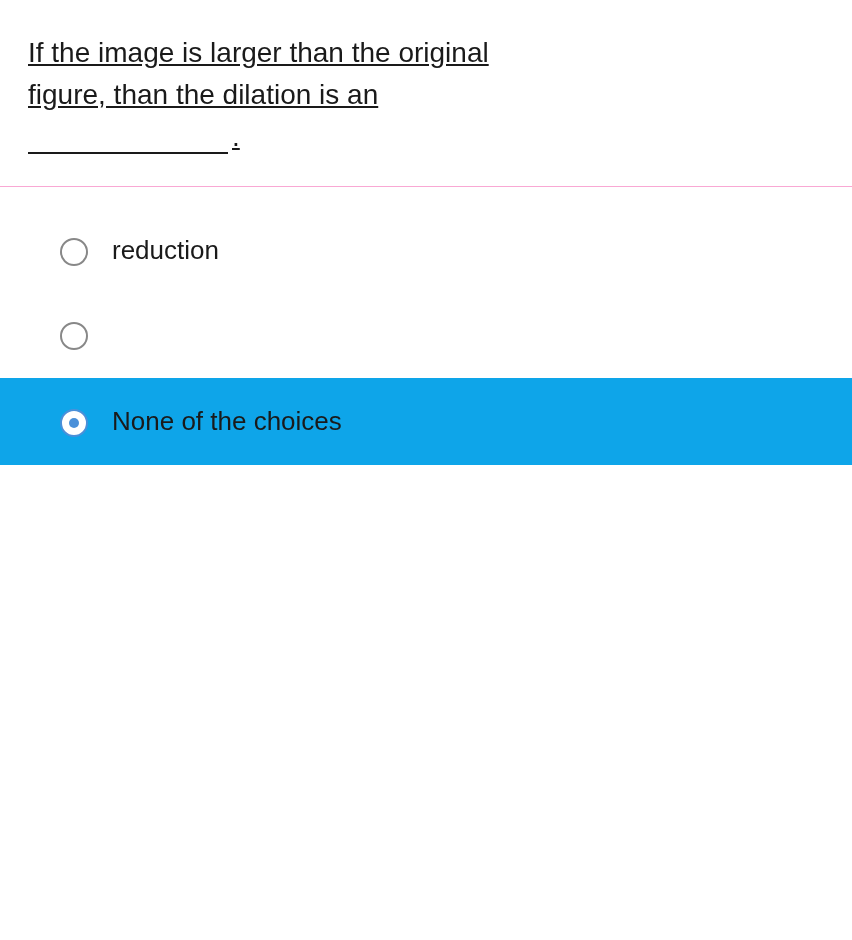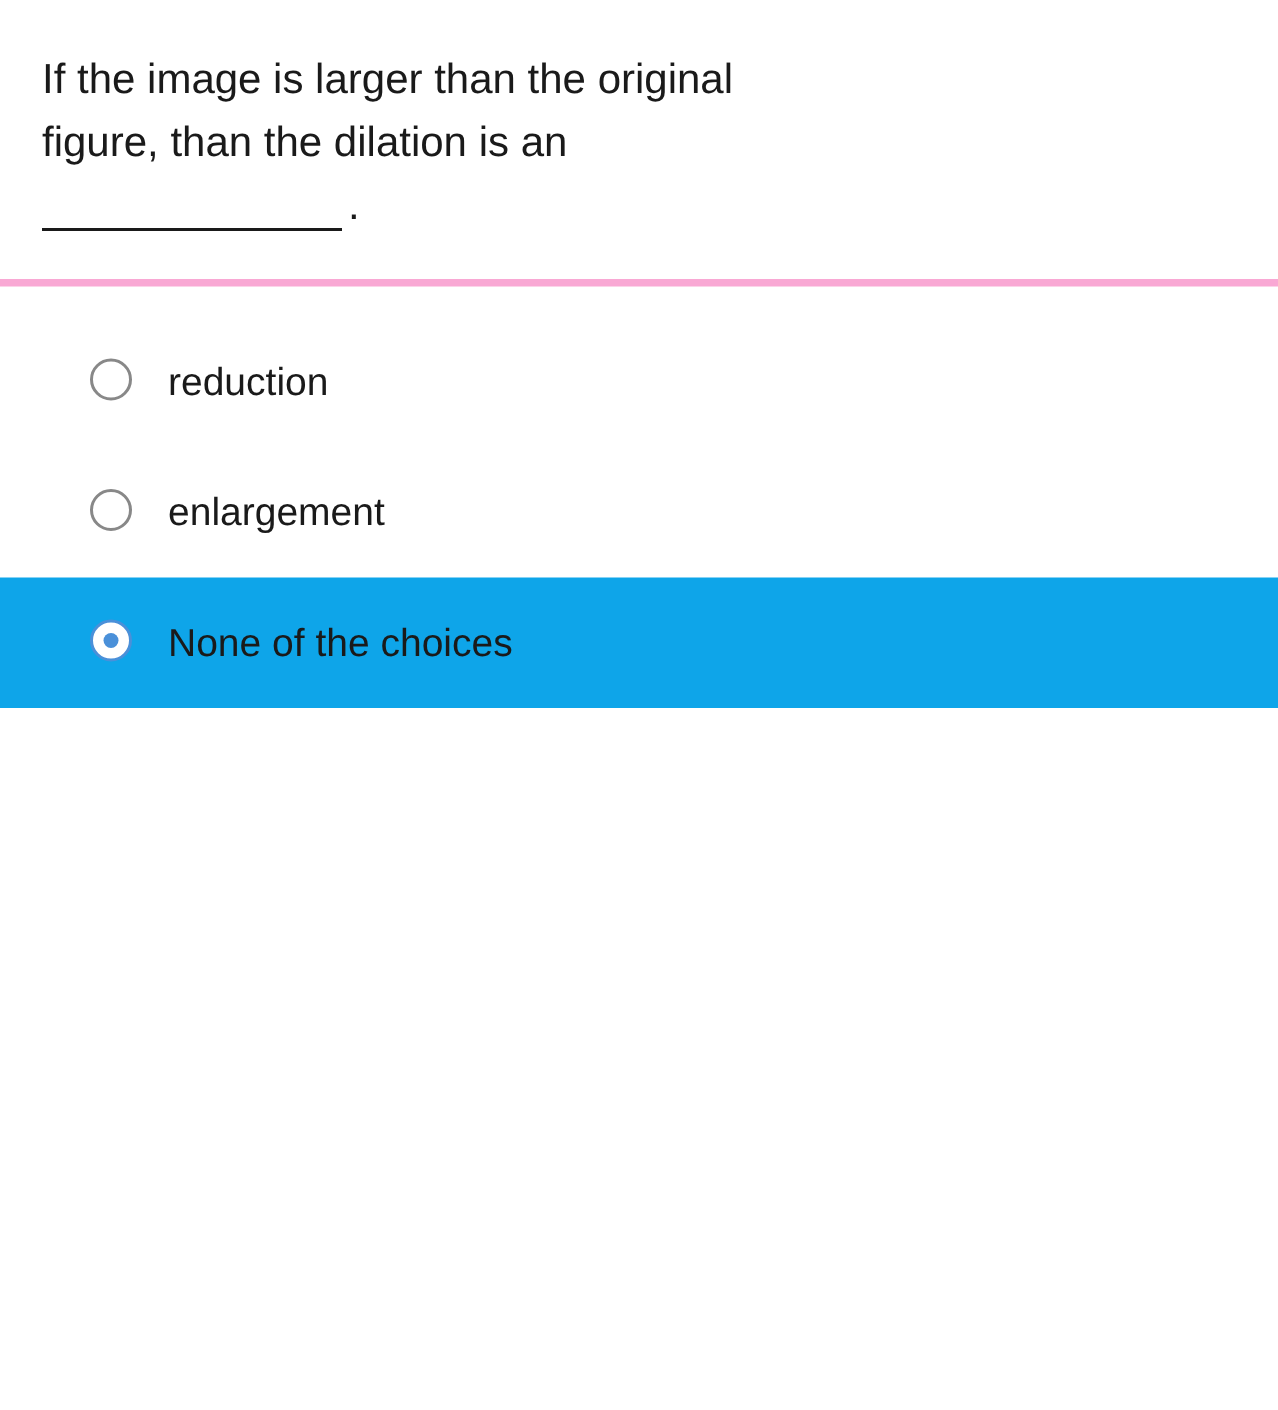--- a/index.html
+++ b/index.html
@@ -12,21 +12,22 @@
       width: 852px;
       min-height: 940px;
       background: #ffffff;
       font-family: -apple-system, BlinkMacSystemFont, 'Segoe UI', sans-serif;
       font-size: 28px;
       color: #1a1a1a;
     }
 
     .question-section {
       padding: 32px 28px 28px 28px;
-      border-bottom: 5px solid #f9a8d4;
+      border-bottom: 1px solid #f9a8d4;
+      text-decoration: underline;
     }
 
     .question-text {
       line-height: 1.5;
       font-size: 28px;
       font-weight: 400;
     }
 
     .blank-line {
       display: inline-block;
@@ -40,21 +41,21 @@
     .period {
       font-size: 28px;
     }
 
     .answers-section {
       padding: 20px 0;
     }
 
     .answer-option {
       display: flex;
-      align-items: flex-start;
+      align-items: flex-end;
       padding: 28px 60px;
       cursor: pointer;
       font-size: 26px;
       font-weight: 400;
     }
 
     .answer-option.highlighted {
       background-color: #0ea5e9;
     }
 
@@ -100,21 +101,20 @@
 
 <div class="answers-section">
 
   <div class="answer-option">
     <div class="radio-circle"></div>
     <span class="answer-label">reduction</span>
   </div>
 
   <div class="answer-option">
     <div class="radio-circle"></div>
-    <span class="answer-label">enlargement</span>
   </div>
 
 
   <div class="answer-option highlighted">
     <div class="radio-circle selected">
       <div class="radio-inner"></div>
     </div>
     <span class="answer-label">None of the choices</span>
   </div>
 

